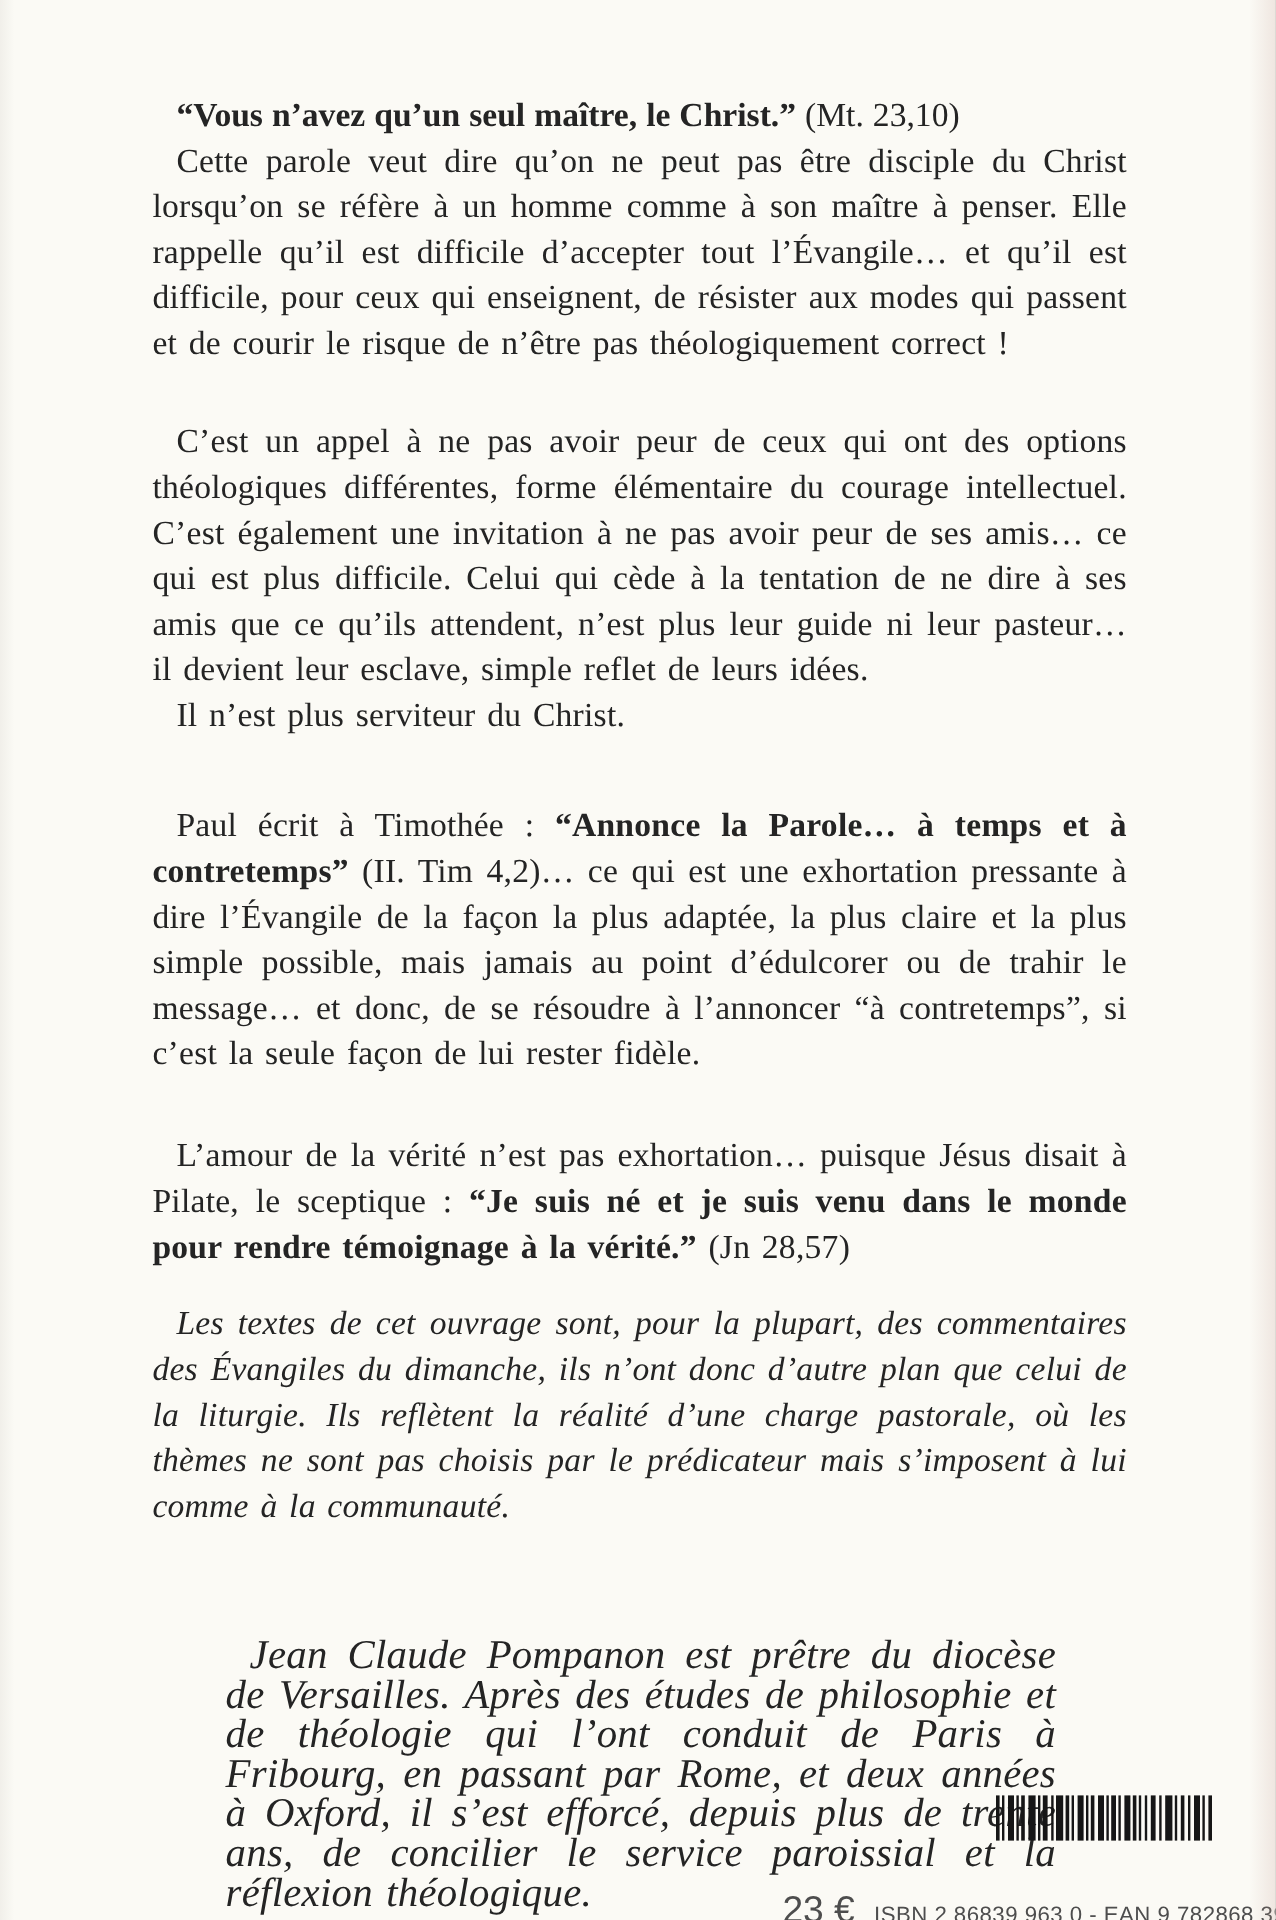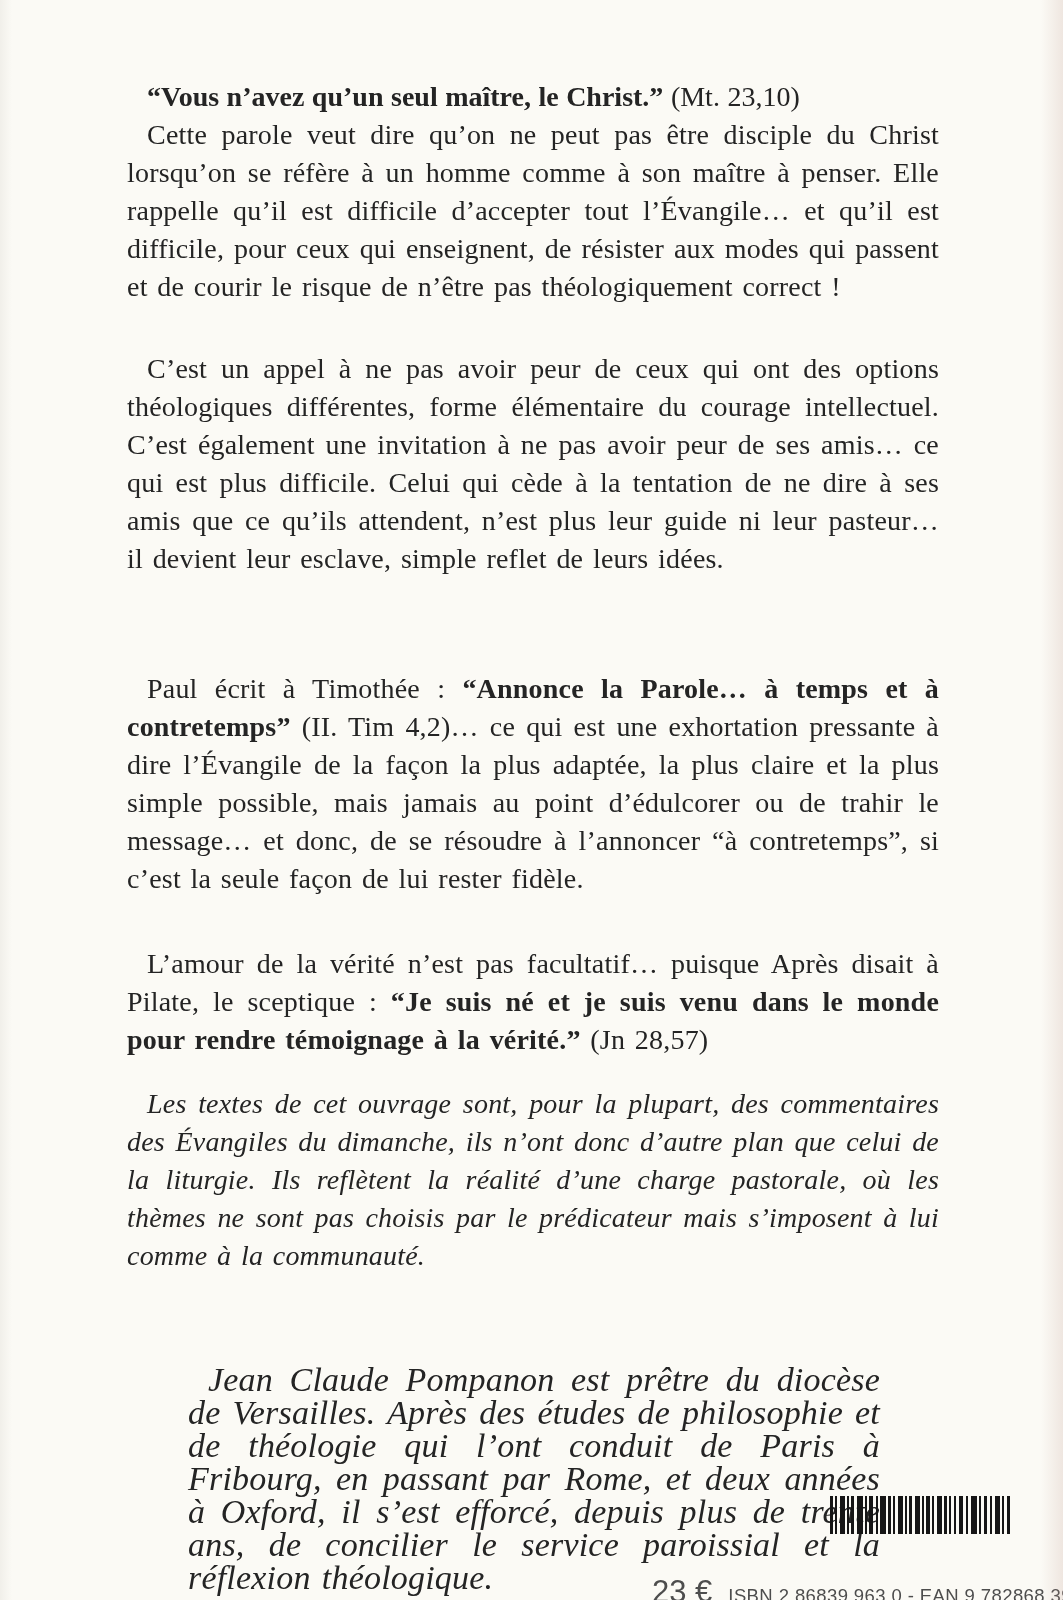--- a/index.html
+++ b/index.html
@@ -100,26 +100,27 @@
 <body>
 
 <div class="page">
 
   <div class="textblock" id="blockA">
       <p><span class="b">“Vous n’avez qu’un seul maître, le Christ.”</span><span> (Mt. 23,10)</span></p>
       <p><span>Cette parole veut dire qu’on ne peut pas être disciple du Christ lorsqu’on se réfère à un homme comme à son maître à penser. Elle rappelle qu’il est difficile d’accepter tout l’Évan­gile… et qu’il est difficile, pour ceux qui enseignent, de résis­ter aux modes qui passent et de courir le risque de n’être pas théologiquement correct !</span></p>
     </div>
   <div class="textblock" id="blockB">
       <p><span>C’est un appel à ne pas avoir peur de ceux qui ont des options théologiques différentes, forme élémentaire du cou­rage intellectuel. C’est également une invitation à ne pas avoir peur de ses amis… ce qui est plus difficile. Celui qui cède à la tentation de ne dire à ses amis que ce qu’ils attendent, n’est plus leur guide ni leur pasteur… il devient leur esclave, simple reflet de leurs idées.</span></p>
+      <p><span>Il n’est plus serviteur du Christ.</span></p>
     </div>
   <div class="textblock" id="blockC">
       <p><span>Paul écrit à Timothée : </span><span class="b">“Annonce la Parole… à temps et à contretemps”</span><span> (II. Tim 4,2)… ce qui est une exhortation pressante à dire l’Évangile de la façon la plus adaptée, la plus claire et la plus simple possible, mais jamais au point d’édulcorer ou de trahir le message… et donc, de se résoudre à l’annoncer “à contretemps”, si c’est la seule façon de lui rester fidèle.</span></p>
     </div>
   <div class="textblock" id="blockD">
-      <p><span>L’amour de la vérité n’est pas facultatif… puisque Après disait à Pilate, le sceptique : </span><span class="b">“Je suis né et je suis venu dans le monde pour rendre témoignage à la vérité.”</span><span> (Jn 28,57)</span></p>
+      <p><span>L’amour de la vérité n’est pas exhortation… puisque Jésus disait à Pilate, le sceptique : </span><span class="b">“Je suis né et je suis venu dans le monde pour rendre témoignage à la vérité.”</span><span> (Jn 28,57)</span></p>
     </div>
   <div class="textblock" id="blockE">
       <p><span>Les textes de cet ouvrage sont, pour la plupart, des commentai­res des Évangiles du dimanche, ils n’ont donc d’autre plan que celui de la liturgie. Ils reflètent la réalité d’une charge pastorale, où les thèmes ne sont pas choisis par le prédicateur mais s’impo­sent à lui comme à la communauté.</span></p>
     </div>
   <div class="textblock" id="blockF">
       <p><span>Jean Claude Pompanon est prêtre du diocèse de Versailles. Après des études de philosophie et de théologie qui l’ont con­duit de Paris à Fribourg, en passant par Rome, et deux années à Oxford, il s’est efforcé, depuis plus de trente ans, de concilier le service paroissial et la réflexion théologique.</span></p>
     </div>
 
 
   <svg class="barcode" viewBox="0 0 183 38" xmlns="http://www.w3.org/2000/svg" aria-hidden="true">

